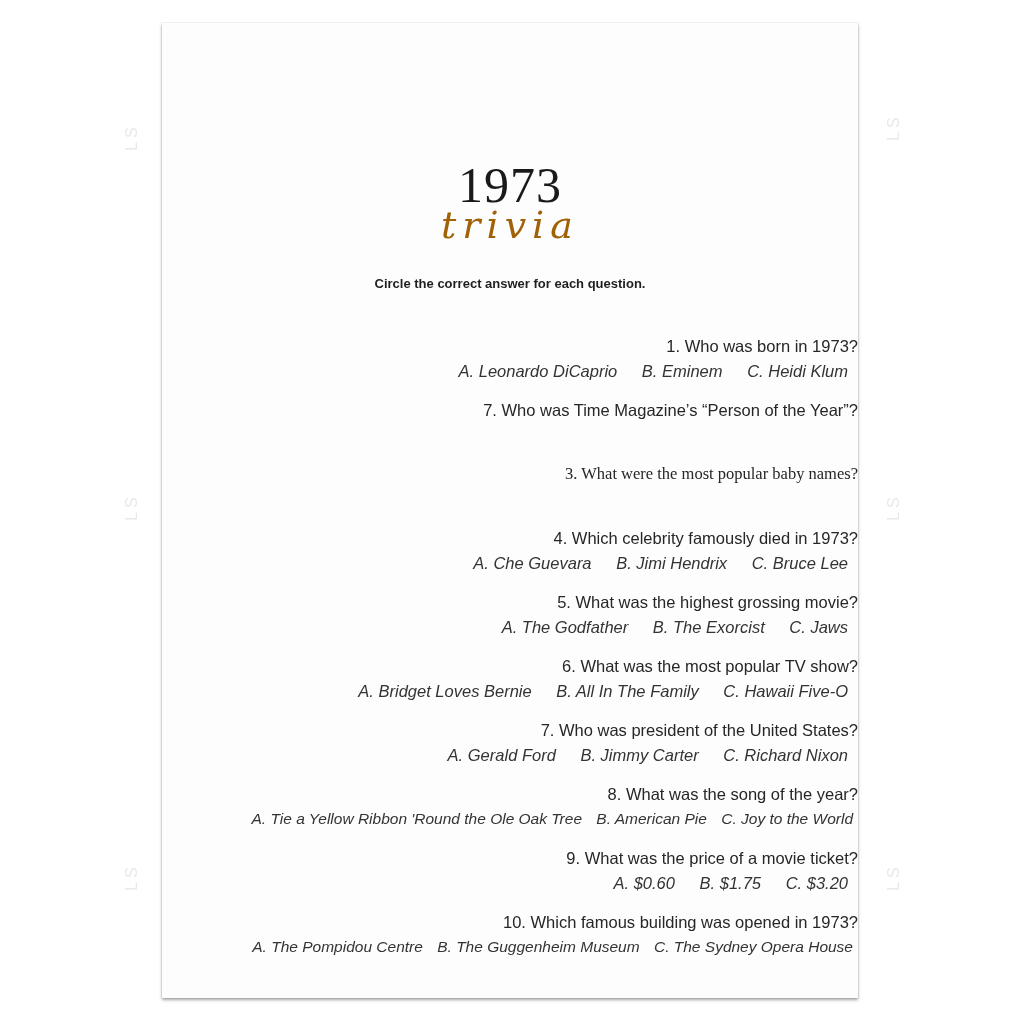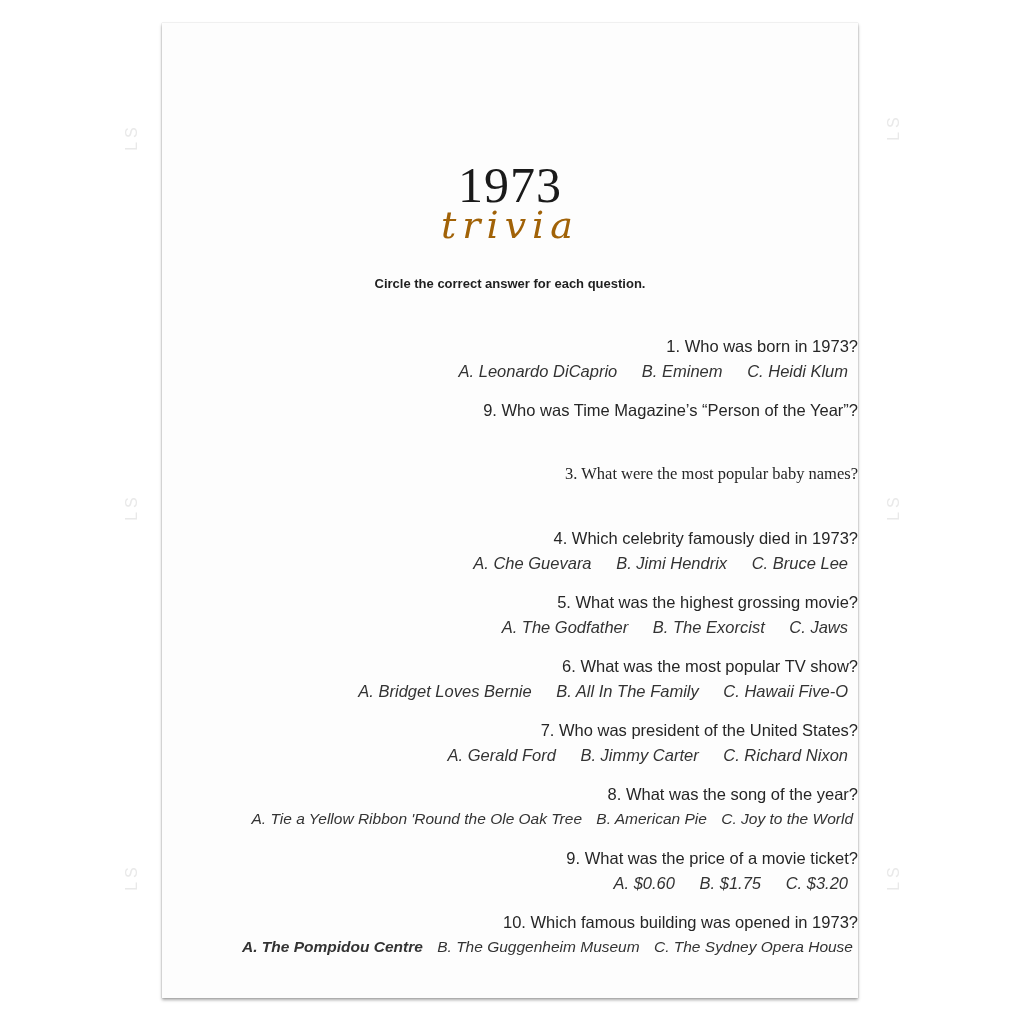--- a/index.html
+++ b/index.html
@@ -48,21 +48,21 @@
 
   <div class="q" style="top:311px;">
     <div class="q-text">1. Who was born in 1973?</div>
     <div class="q-opts">
       <span class="opt">A. Leonardo DiCaprio</span>
       <span class="opt">B. Eminem</span>
       <span class="opt">C. Heidi Klum</span>
     </div>
   </div>
   <div class="q" style="top:375px;">
-    <div class="q-text">9. Who was Time Magazine’s “Person of the Year”?</div>
+    <div class="q-text">7. Who was Time Magazine’s “Person of the Year”?</div>
   </div>
   <div class="q" style="top:439px;font-family:Liberation Serif, serif;">
     <div class="q-text">3. What were the most popular baby names?</div>
   </div>
   <div class="q" style="top:503px;">
     <div class="q-text">4. Which celebrity famously died in 1973?</div>
     <div class="q-opts">
       <span class="opt">A. Che Guevara</span>
       <span class="opt">B. Jimi Hendrix</span>
       <span class="opt">C. Bruce Lee</span>
@@ -104,18 +104,18 @@
     <div class="q-text">9. What was the price of a movie ticket?</div>
     <div class="q-opts">
       <span class="opt">A. $0.60</span>
       <span class="opt">B. $1.75</span>
       <span class="opt">C. $3.20</span>
     </div>
   </div>
   <div class="q" style="top:887px;">
     <div class="q-text">10. Which famous building was opened in 1973?</div>
     <div class="q-opts" style="font-size:15.5px;">
-      <span class="opt" style="margin:0 5px;font-weight:bold;">A. The Pompidou Centre</span>
+      <span class="opt" style="margin:0 5px;">A. The Pompidou Centre</span>
       <span class="opt" style="margin:0 5px;">B. The Guggenheim Museum</span>
       <span class="opt" style="margin:0 5px;">C. The Sydney Opera House</span>
     </div>
   </div>
 </div>
 
 </body></html>

